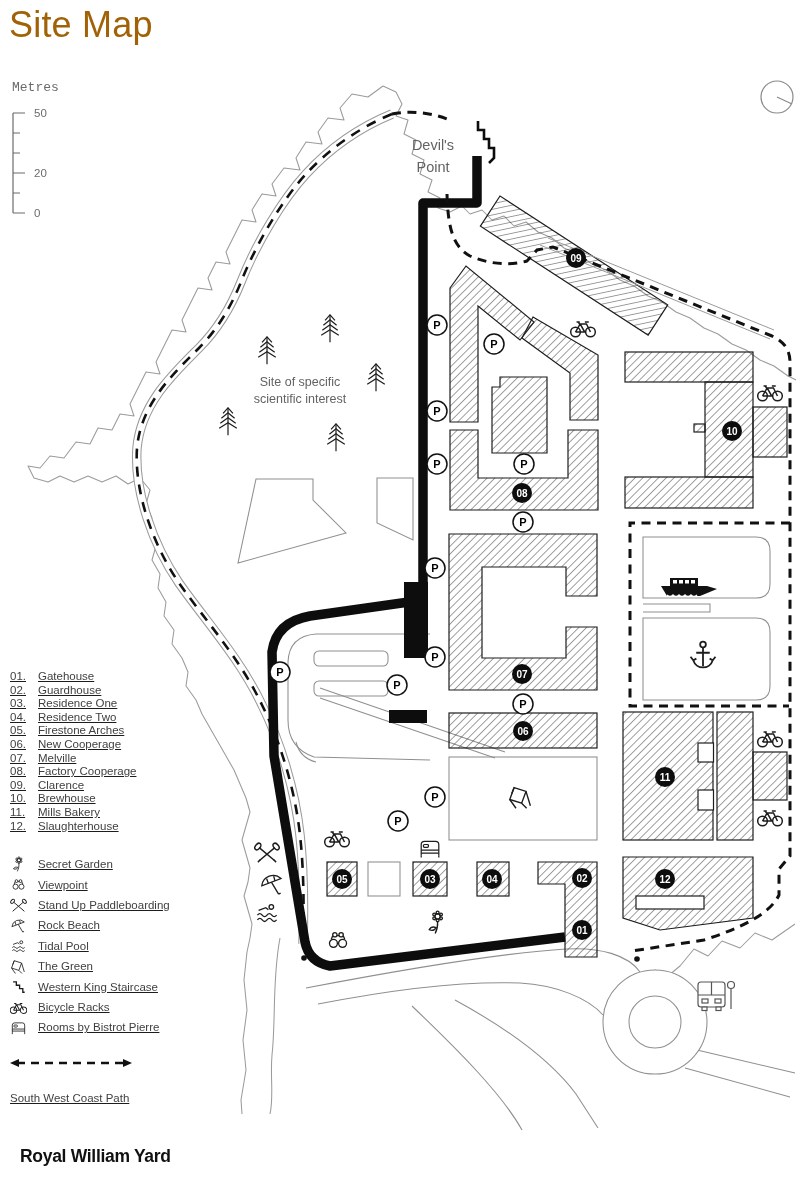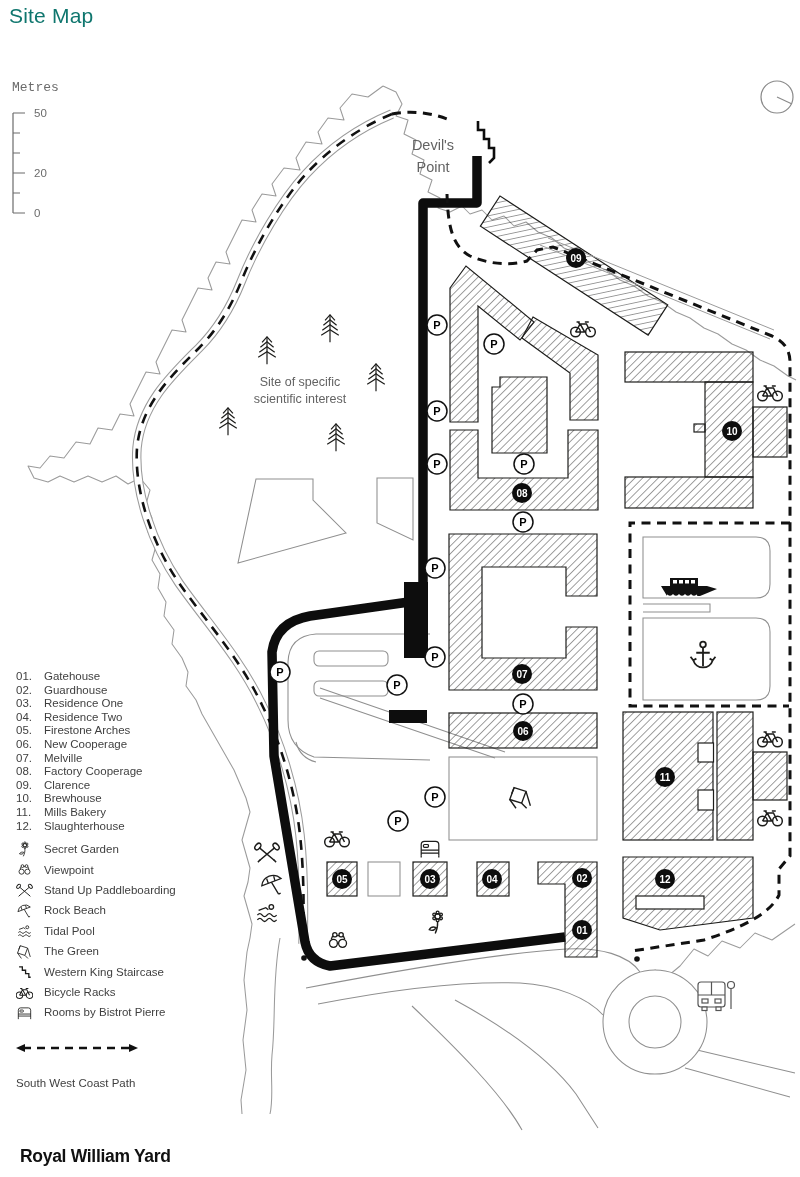--- a/index.html
+++ b/index.html
@@ -1,25 +1,25 @@
 <!DOCTYPE html>
 <html><head>
 <meta charset="utf-8">
 <style>
   html,body{margin:0;padding:0;background:#fff;}
   .page{position:relative;width:800px;height:1177px;background:#fff;overflow:hidden;
         font-family:"Liberation Sans",sans-serif;color:#1d1d1b;}
   .abs{position:absolute;}
-  .page-title{left:9px;top:4px;font-size:21px;font-weight:400;letter-spacing:.2px;color:#0f766e;}
+  .page-title{left:9px;top:4px;font-size:36px;font-weight:400;letter-spacing:.2px;color:#a16207;}
   .metres{left:12px;top:80px;font-size:13px;color:#6b6b6b;font-family:Liberation Mono, monospace;}
   .footer{left:20px;top:1146px;font-size:17.5px;font-weight:700;letter-spacing:-.3px;color:#111;}
-  .legend{left:16px;top:670px;width:230px;}
+  .legend{left:10px;top:670px;width:230px;text-decoration:underline;}
   .brow{display:flex;font-size:11.5px;line-height:13.6px;color:#3f3f3f;}
   .brow .num{width:28px;}
-  .amen{margin-top:6px;}
+  .amen{margin-top:21px;}
   .arow{display:flex;align-items:center;height:20.4px;font-size:11.5px;color:#3f3f3f;}
   .arow .ic{width:17px;height:17px;margin-right:11px;flex:0 0 17px;}
   .cp-sample{margin-top:18px;}
   .cp-label{font-size:11.5px;color:#3f3f3f;margin-top:18px;}
   svg text{font-family:"Liberation Sans",sans-serif;}
   .maplabel{fill:#636363;}
 </style>
 </head>
 <body>
 

